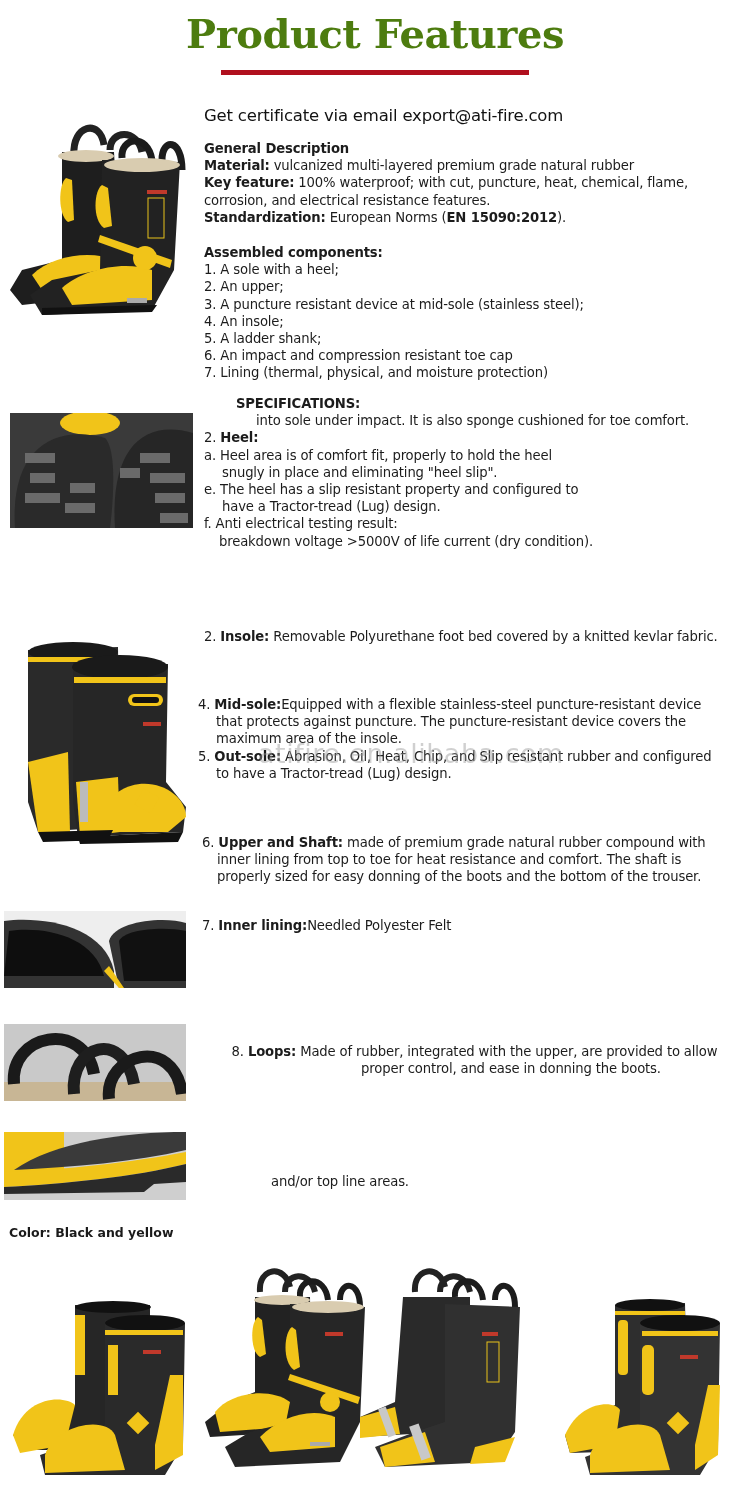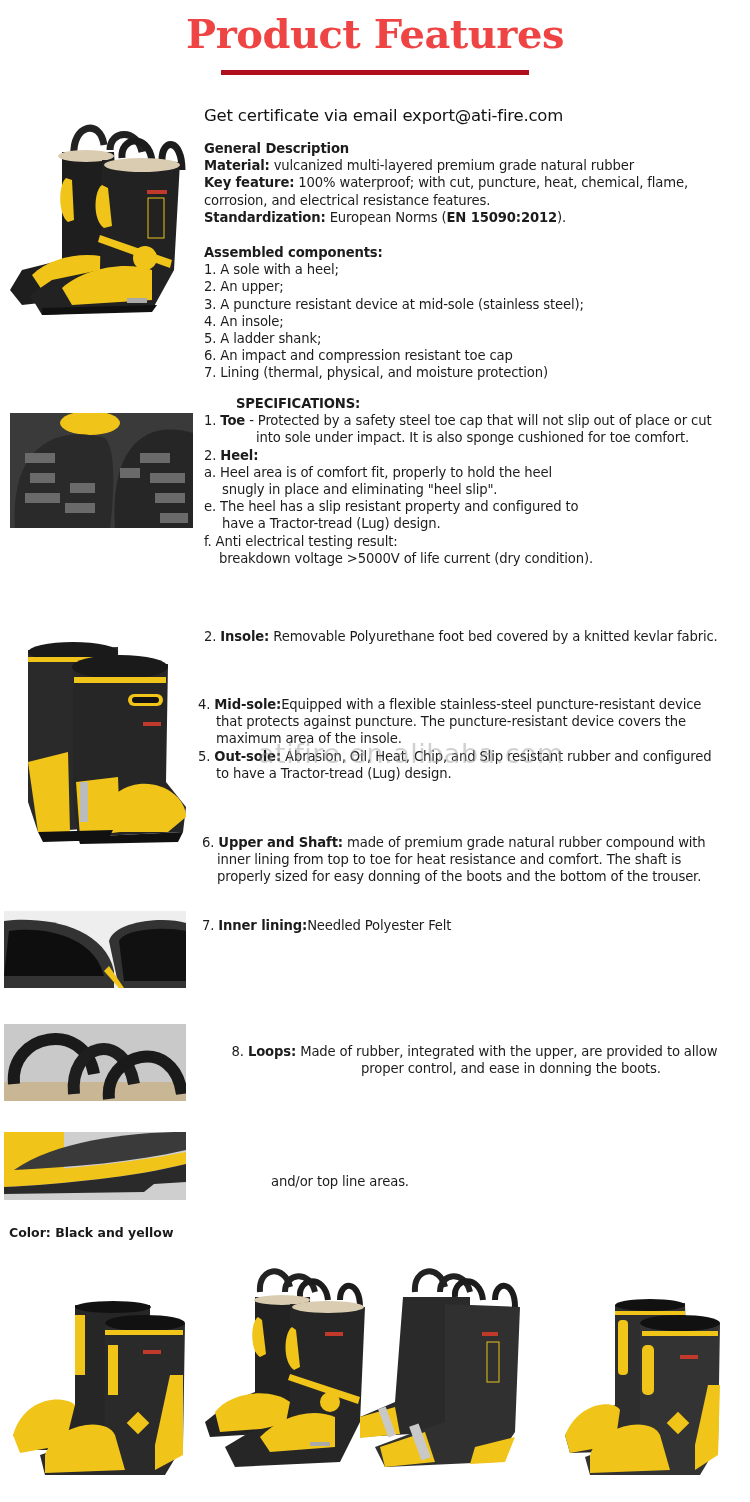--- a/index.html
+++ b/index.html
@@ -5,21 +5,21 @@
   * { box-sizing: border-box; margin: 0; padding: 0; }
   html, body { width: 750px; height: 1502px; background: #ffffff; overflow: hidden; }
   body { position: relative; font-family: "DejaVu Sans", sans-serif; color: #1a1a1a; }
 
   .abs { position: absolute; }
 
   
   .title {
     left: 0; width: 750px; top: 10px; text-align: center;
     font-family: "DejaVu Serif", serif; font-weight: bold; font-size: 40px;
-    color: #ef4444; letter-spacing: -0.5px;
+    color: #4d7c0f; letter-spacing: -0.5px;
   }
   .title-rule { left: 221px; top: 70px; width: 308px; height: 5px; background: #b0101e; }
 
   
   .txt { font-size: 13.2px; line-height: 17.2px; color: #1c1c1c; letter-spacing: -0.15px; }
   .txt b { font-weight: bold; }
   .cert { left: 204px; top: 106px; font-size: 16.5px; font-weight: normal; color: #111; letter-spacing: -0.2px; }
   .indent-toe { padding-left: 52px; display:block; }
   .indent-sub { padding-left: 18px; display:block; }
   .indent-sub2 { padding-left: 15px; display:block; }
@@ -56,21 +56,20 @@
   <div>2. An upper;</div>
   <div>3. A puncture resistant device at mid-sole (stainless steel);</div>
   <div>4. An insole;</div>
   <div>5. A ladder shank;</div>
   <div>6. An impact and compression resistant toe cap</div>
   <div>7. Lining (thermal, physical, and moisture protection)</div>
 </div>
 
 <div class="abs txt" style="left:204px; top:395px; width:546px;">
   <div style="font-weight:bold;margin-left:32px;">SPECIFICATIONS:</div>
-  <div><span>1. </span><b>Toe</b><span> - Protected by a safety steel toe cap that will not slip out of place or cut</span></div>
   <div class="indent-toe">into sole under impact. It is also sponge cushioned for toe comfort.</div>
   <div><span>2.  </span><b>Heel:</b></div>
   <div>a.  Heel area is of comfort fit, properly to hold the heel</div>
   <div class="indent-sub">snugly in place and eliminating "heel slip".</div>
   <div>e.  The heel has a slip resistant property and configured to</div>
   <div class="indent-sub">have a Tractor-tread (Lug) design.</div>
   <div>f.  Anti electrical testing result:</div>
   <div class="indent-sub2">breakdown voltage &gt;5000V of life current (dry condition).</div>
 </div>
 

